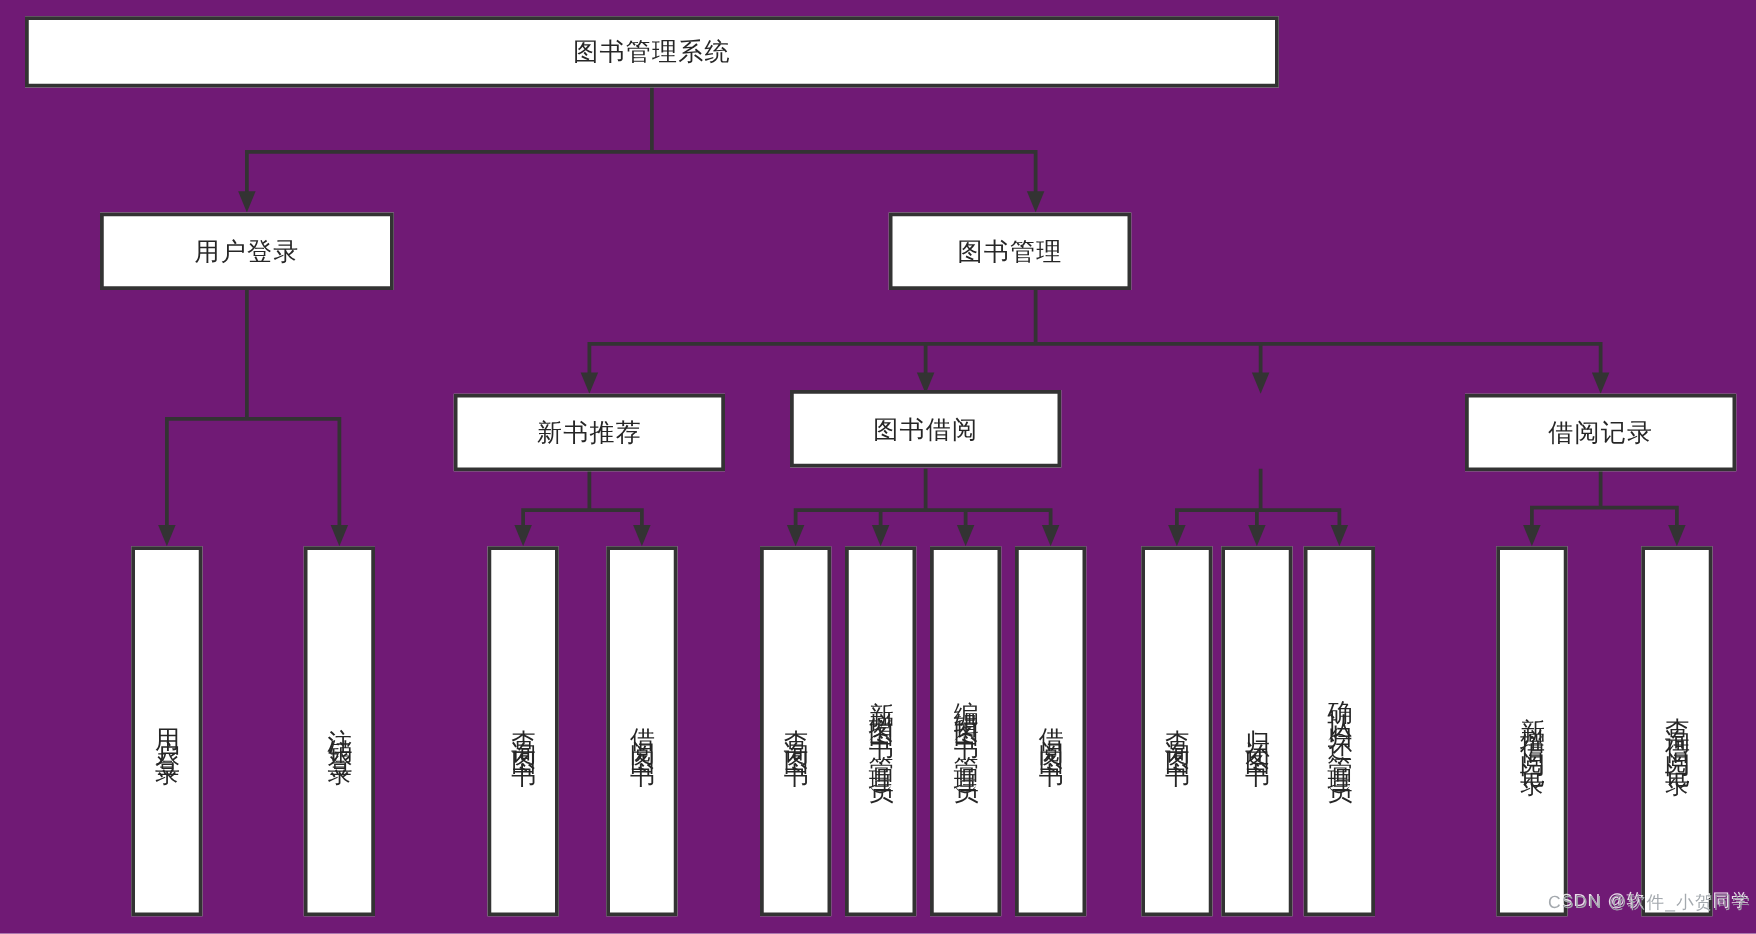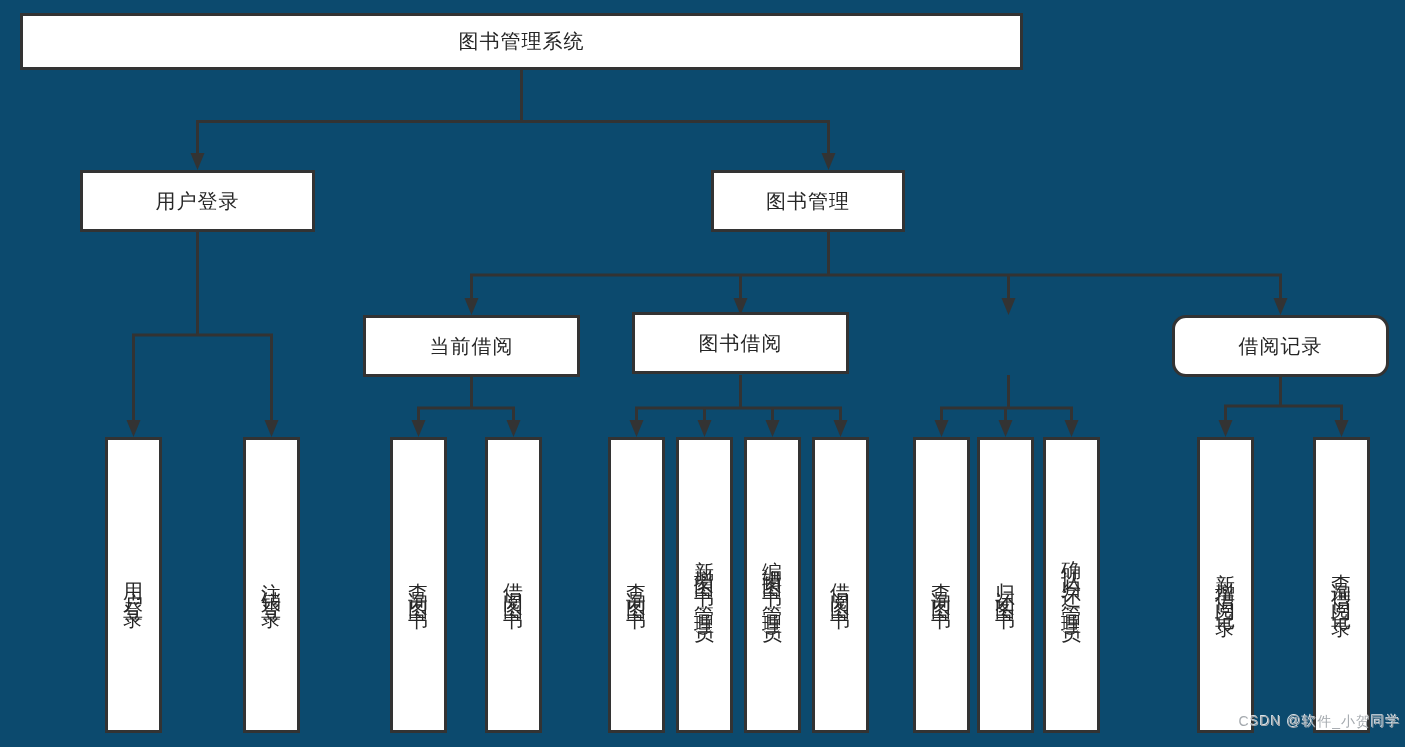--- a/index.html
+++ b/index.html
@@ -4,21 +4,21 @@
 <style>
   html, body {
     margin: 0;
     padding: 0;
     background: #ffffff;
   }
   #stage {
     position: relative;
     width: 1405px;
     height: 747px;
-    background: #0c4a6e;
+    background: #701a75;
     font-family: "Liberation Sans", "DejaVu Sans", sans-serif;
     overflow: hidden;
   }
   #wires {
     position: absolute;
     left: 0; top: 0;
     width: 1405px; height: 747px;
   }
   #wires path {
     stroke: #333333;
@@ -56,21 +56,21 @@
   }
   
   .n-root   { left: 20px;   top: 13px;  width: 1003px; height: 57px; }
   
   .n-user   { left: 80px;   top: 170px; width: 235px;  height: 62px; }
   .n-mgmt   { left: 711px;  top: 170px; width: 194px;  height: 62px; }
   
   .n-rec    { left: 363px;  top: 315px; width: 217px;  height: 62px; }
   .n-bor    { left: 632px;  top: 312px; width: 217px;  height: 62px; }
   .n-cur    { left: 900px;  top: 315px; width: 217px;  height: 62px; }
-  .n-recd   { left: 1172px; top: 315px; width: 217px;  height: 62px; border-radius: 14px; }
+  .n-recd   { left: 1172px; top: 315px; width: 217px;  height: 62px; }
   
   .leaf     { top: 437px; width: 57px; height: 296px; }
   .l-1  { left: 105px; }
   .l-2  { left: 243px; }
   .l-3  { left: 390px; }
   .l-4  { left: 485px; }
   .l-5  { left: 608px; }
   .l-6  { left: 676px; }
   .l-7  { left: 744px; }
   .l-8  { left: 812px; }
@@ -143,21 +143,21 @@
   </div>
 
   <div class="box h-node n-user">
     <span>用户登录</span>
   </div>
   <div class="box h-node n-mgmt">
     <span>图书管理</span>
   </div>
 
   <div class="box h-node n-rec">
-    <span>当前借阅</span>
+    <span>新书推荐</span>
   </div>
   <div class="box h-node n-bor">
     <span>图书借阅</span>
   </div>
   <div class="box h-node n-recd">
     <span>借阅记录</span>
   </div>
 
   <div class="box v-node leaf l-1">
     <span class="vtext">用户登录</span>

